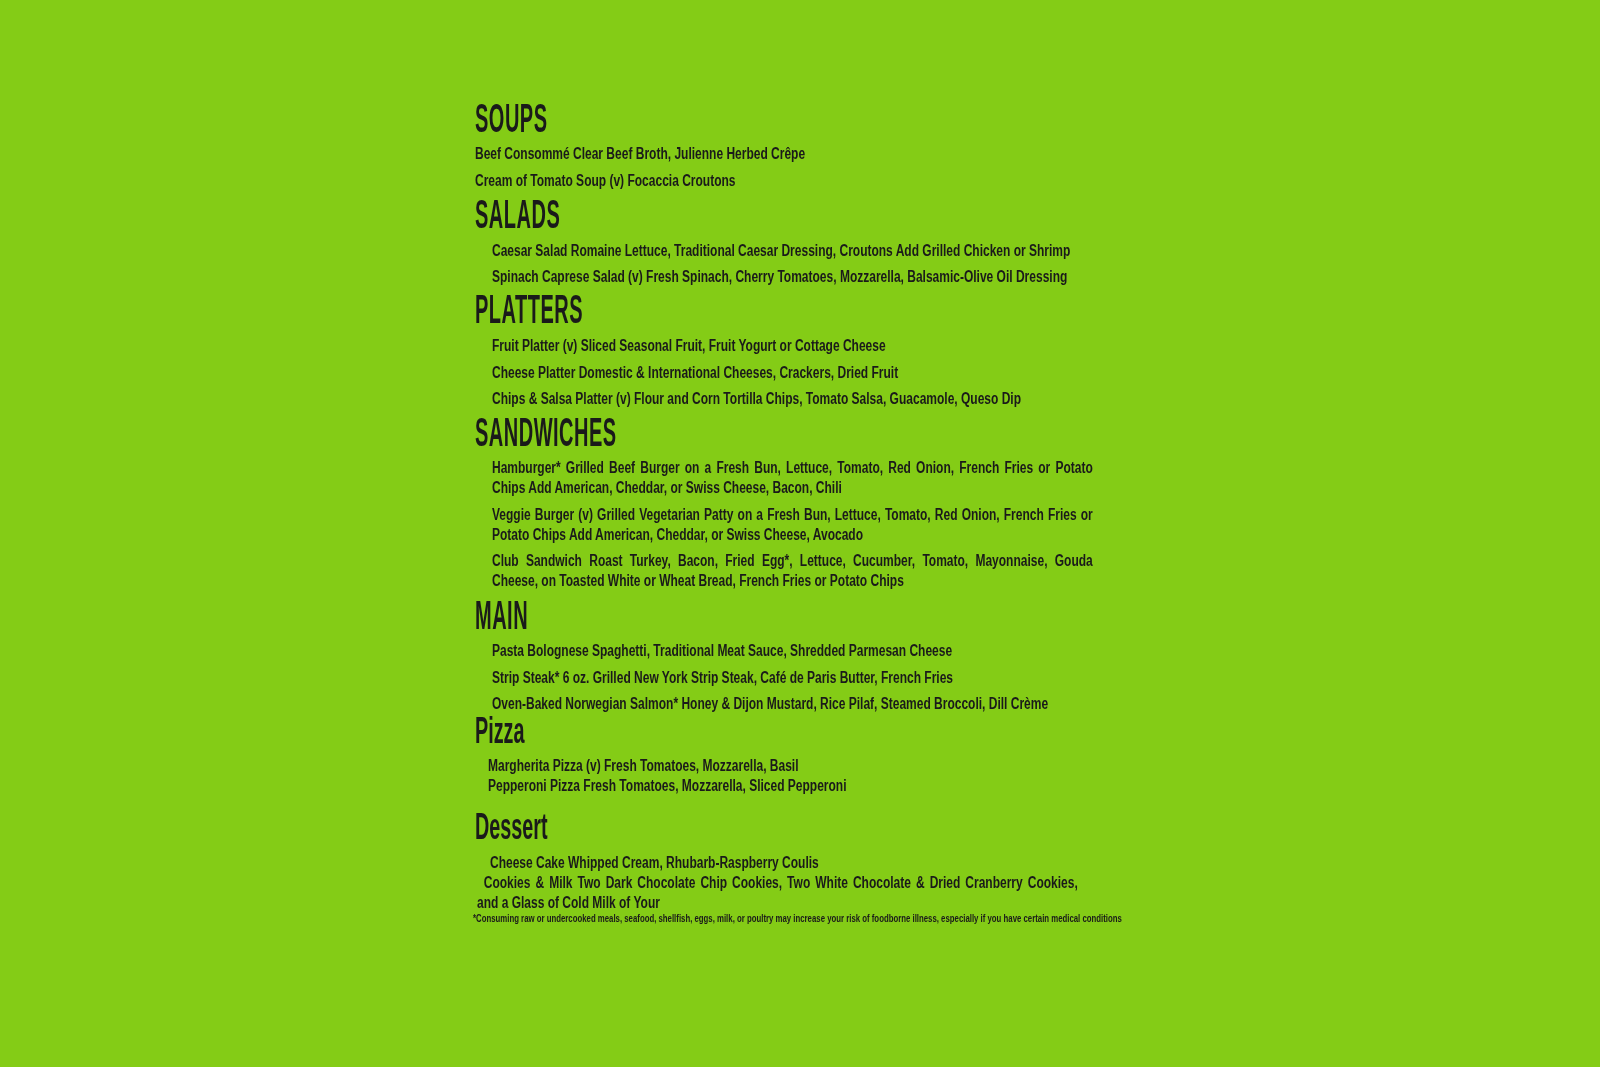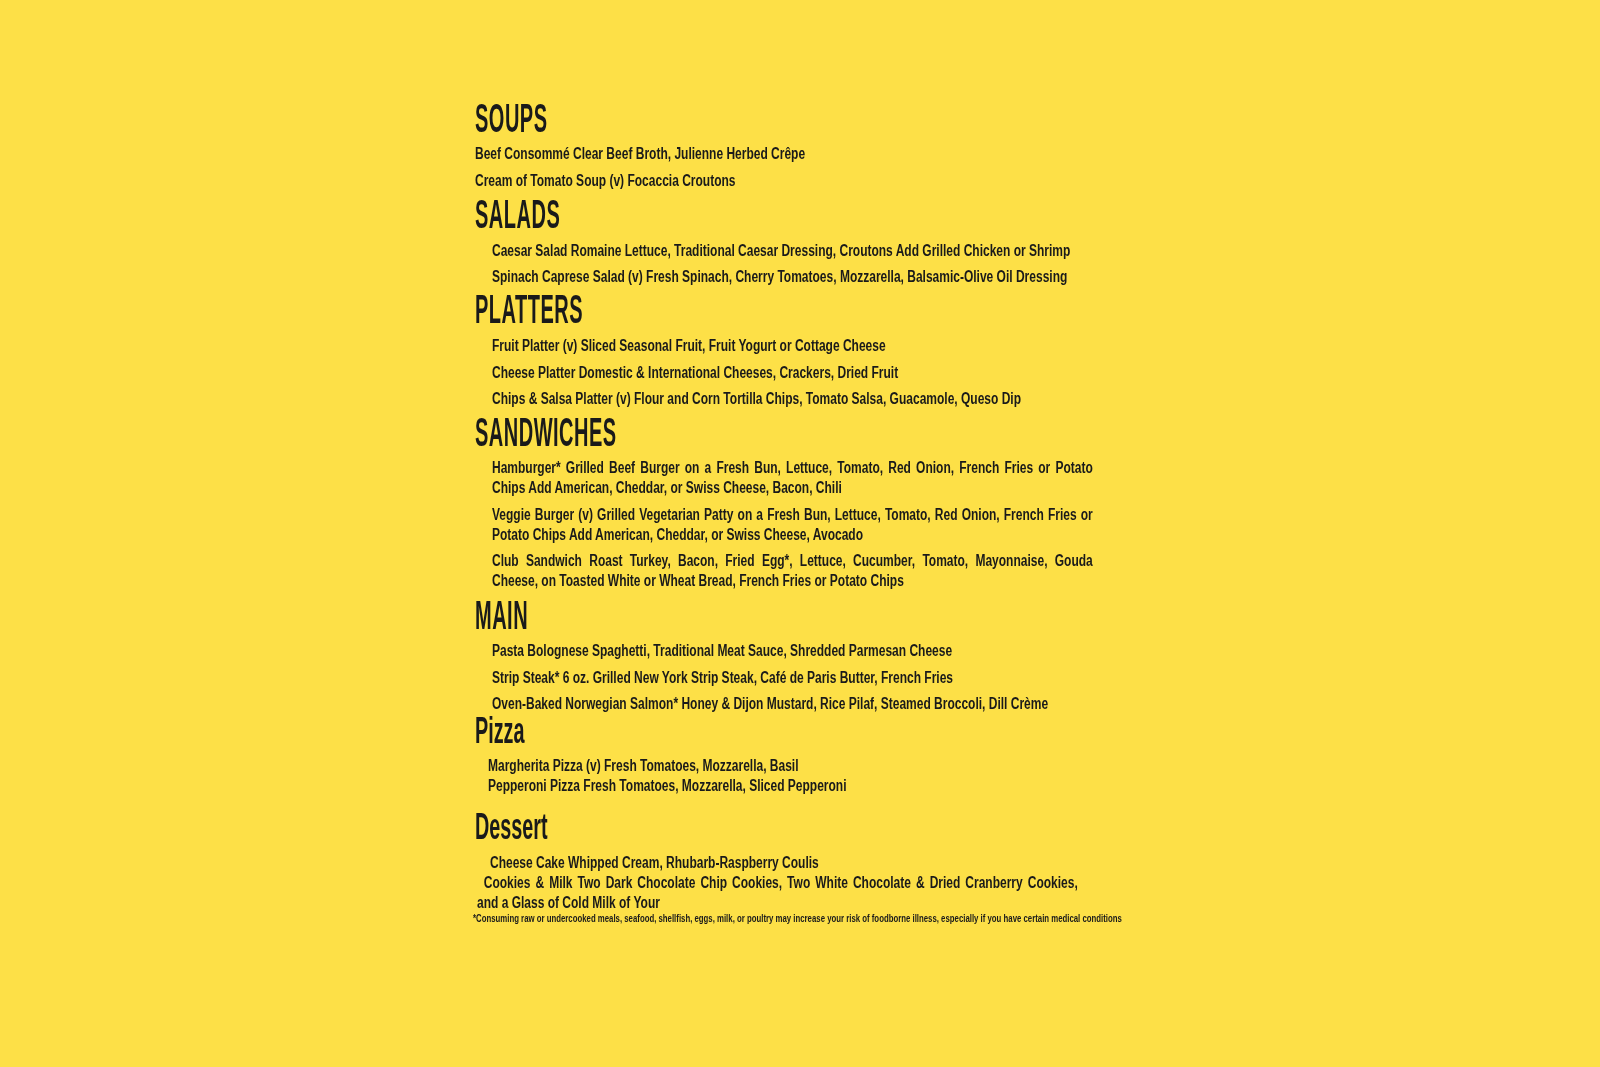--- a/index.html
+++ b/index.html
@@ -1,19 +1,19 @@
 <!DOCTYPE html>
 <html><head>
 <meta charset="utf-8">
 <style>
   html,body{margin:0;padding:0;background:#ffffff;}
   .page{
     position:relative;
     width:1600px;height:1067px;
-    background:#fde047;
+    background:#84cc16;
     overflow:hidden;
     font-family:"Liberation Sans","DejaVu Sans",sans-serif;
     color:#151515;
   }
   .menu{position:absolute;left:475px;top:96px;width:700px;}
   
   .hd{font-weight:700;white-space:nowrap;transform-origin:0 0;color:#1a1a1a;}
   .hd.caps{font-size:40px;line-height:44px;transform:scaleX(0.5);letter-spacing:1px;}
   .hd.mix{font-size:36px;line-height:40px;transform:scaleX(0.55);}
   

